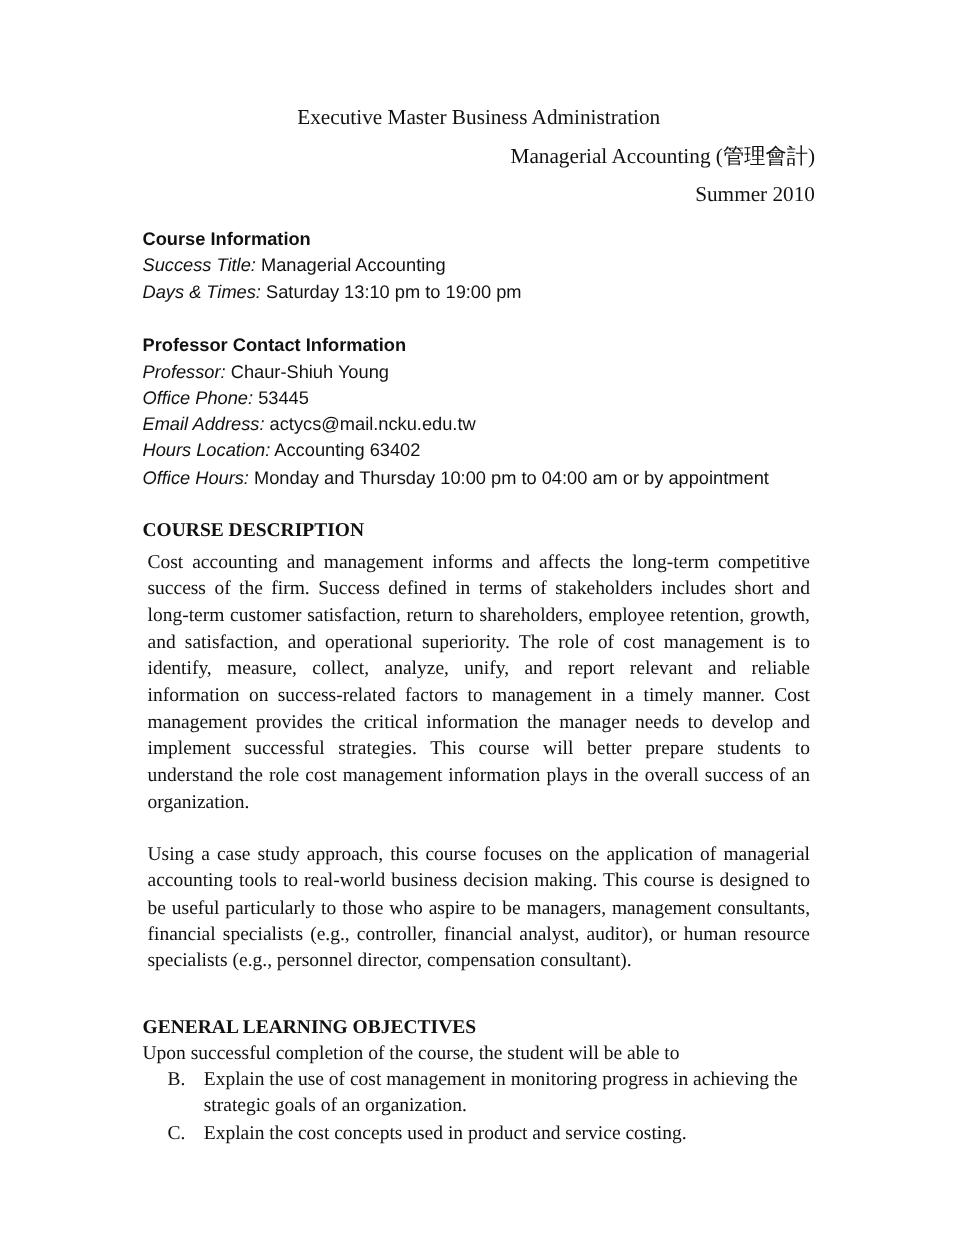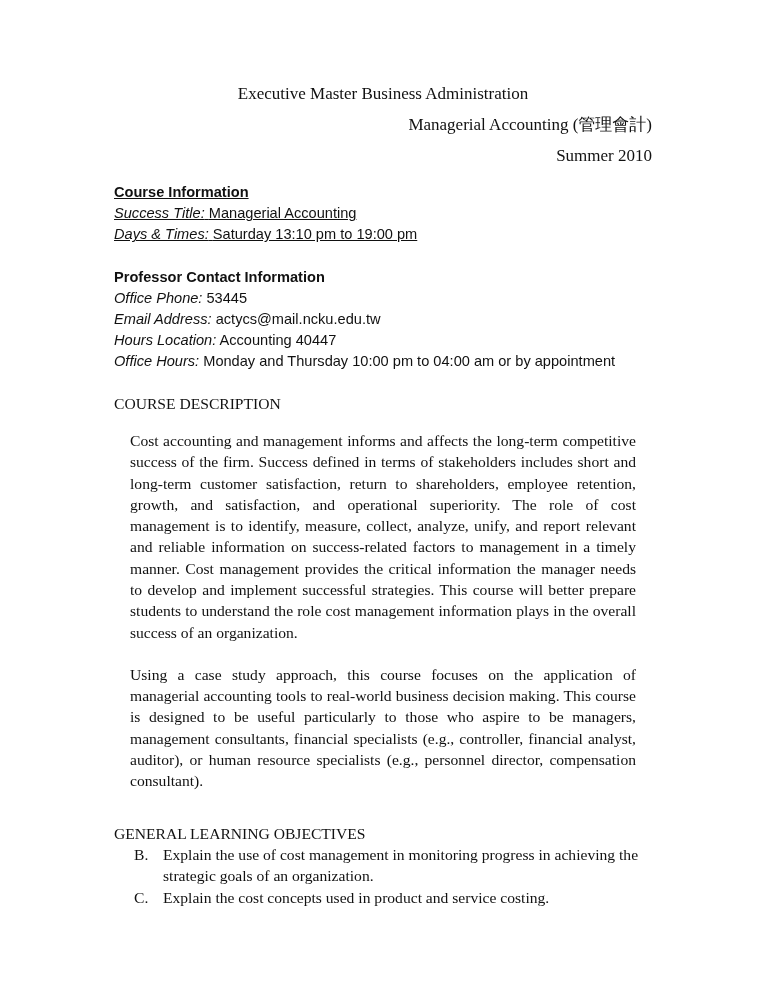--- a/index.html
+++ b/index.html
@@ -3,77 +3,82 @@
 <meta charset="utf-8">
 <style>
   html, body { margin: 0; padding: 0; background: #ffffff; }
   body { width: 768px; height: 994px; position: relative; overflow: hidden; color: #111; }
   .page { position: absolute; left: 114px; top: 84px; width: 538px; }
   .title { font-family: "Liberation Serif", serif; font-weight: normal; font-size: 17px; text-align: center; margin: 0; line-height: 20px; }
   .title + .title { margin-top: 11px; text-align: right; }
   .sans { font-family: "Liberation Sans", sans-serif; font-size: 14.6px; line-height: 21.2px; }
   .sans .h { font-weight: bold; }
   .sans i { font-style: italic; }
-  .block { margin: 16px; }
+  .block { margin: 4px; }
   .serif { font-family: "Liberation Serif", serif; font-size: 15.6px; line-height: 21.3px; }
-  .serif .h { font-weight: normal; }
+  .serif .h { font-weight: bold; }
   .just { text-align: justify; }
   .list { margin: 0; padding: 0; list-style: none; }
   .list li { position: relative; padding-left: 49px; }
   .list li .marker { position: absolute; left: 20px; }
 </style>
 </head>
 <body>
 
 <div class="page">
 
   <p class="title">Executive Master Business Administration</p>
   <p class="title">Managerial Accounting (管理會計)</p>
   <p class="title">Summer 2010</p>
 
-  <div class="sans" style="margin-top:16px;text-decoration:underline;">
+  <div class="sans" style="margin-top:16px;">
     <div class="h">Course Information</div>
     <div>
       <i>Success Title:</i>
       <span>Managerial Accounting</span>
     </div>
     <div>
       <i>Days &amp; Times:</i>
       <span>Saturday 13:10 pm to 19:00 pm</span>
     </div>
   </div>
 
   <div class="sans" style="margin-top:21px;">
     <div class="h">Professor Contact Information</div>
     <div>
+      <i>Professor:</i>
+      <span>Chaur-Shiuh Young</span>
+    </div>
+    <div>
       <i>Office Phone:</i>
       <span>53445</span>
     </div>
     <div>
       <i>Email Address:</i>
       <span>actycs@mail.ncku.edu.tw</span>
     </div>
     <div>
       <i>Hours Location:</i>
-      <span>Accounting 40447</span>
+      <span>Accounting 63402</span>
     </div>
     <div>
       <i>Office Hours:</i>
       <span>Monday and Thursday 10:00 pm to 04:00 am or by appointment</span>
     </div>
   </div>
 
   <div class="serif" style="margin-top:20px;">
     <div class="h">COURSE DESCRIPTION</div>
     <p class="block just">Cost accounting and management informs and affects the long-term competitive success of the firm. Success defined in terms of stakeholders includes short and long-term customer satisfaction, return to shareholders, employee retention, growth, and satisfaction, and operational superiority. The role of cost management is to identify, measure, collect, analyze, unify, and report relevant and reliable information on success-related factors to management in a timely manner. Cost management provides the critical information the manager needs to develop and implement successful strategies. This course will better prepare students to understand the role cost management information plays in the overall success of an organization.</p>
     <p class="block just" style="margin-top:21px;">Using a case study approach, this course focuses on the application of managerial accounting tools to real-world business decision making. This course is designed to be useful particularly to those who aspire to be managers, management consultants, financial specialists (e.g., controller, financial analyst, auditor), or human resource specialists (e.g., personnel director, compensation consultant).</p>
   </div>
 
   <div class="serif" style="margin-top:31px;">
     <div class="h">GENERAL LEARNING OBJECTIVES</div>
+    <div>Upon successful completion of the course, the student will be able to</div>
     <ul class="list">
       <li>
         <span class="marker">B.</span>
         <span>Explain the use of cost management in monitoring progress in achieving the strategic goals of an organization.</span>
       </li>
       <li>
         <span class="marker">C.</span>
         <span>Explain the cost concepts used in product and service costing.</span>
       </li>
     </ul>

